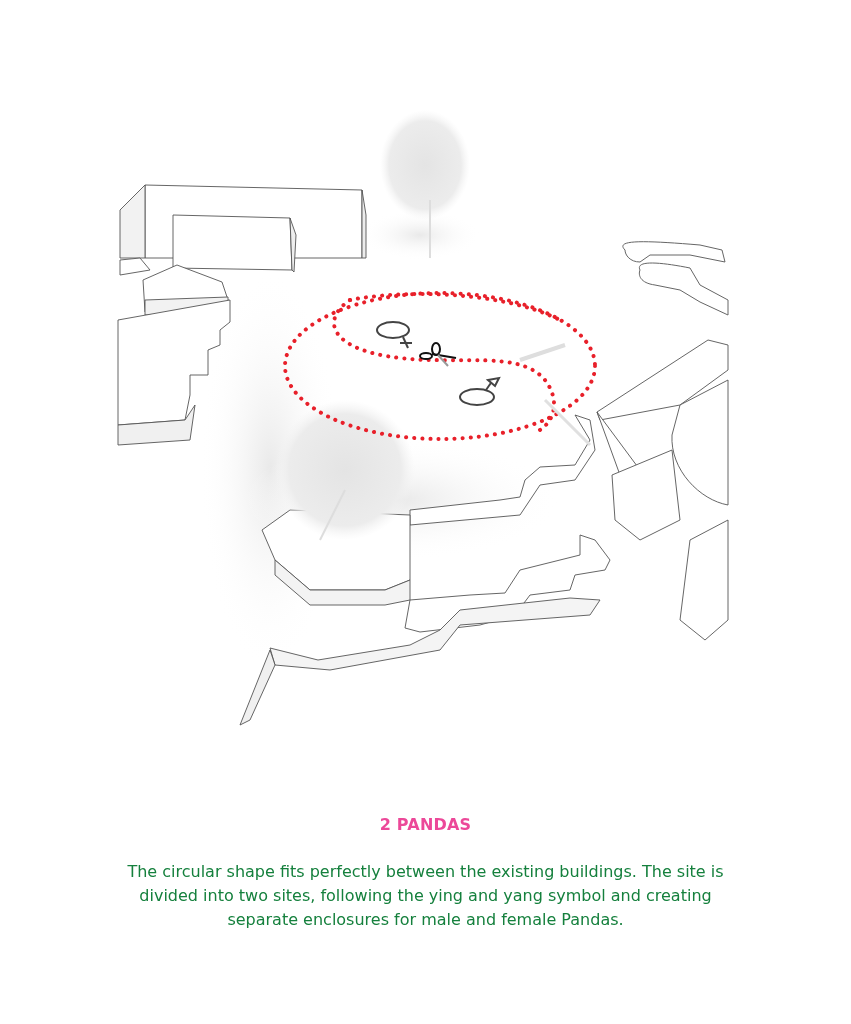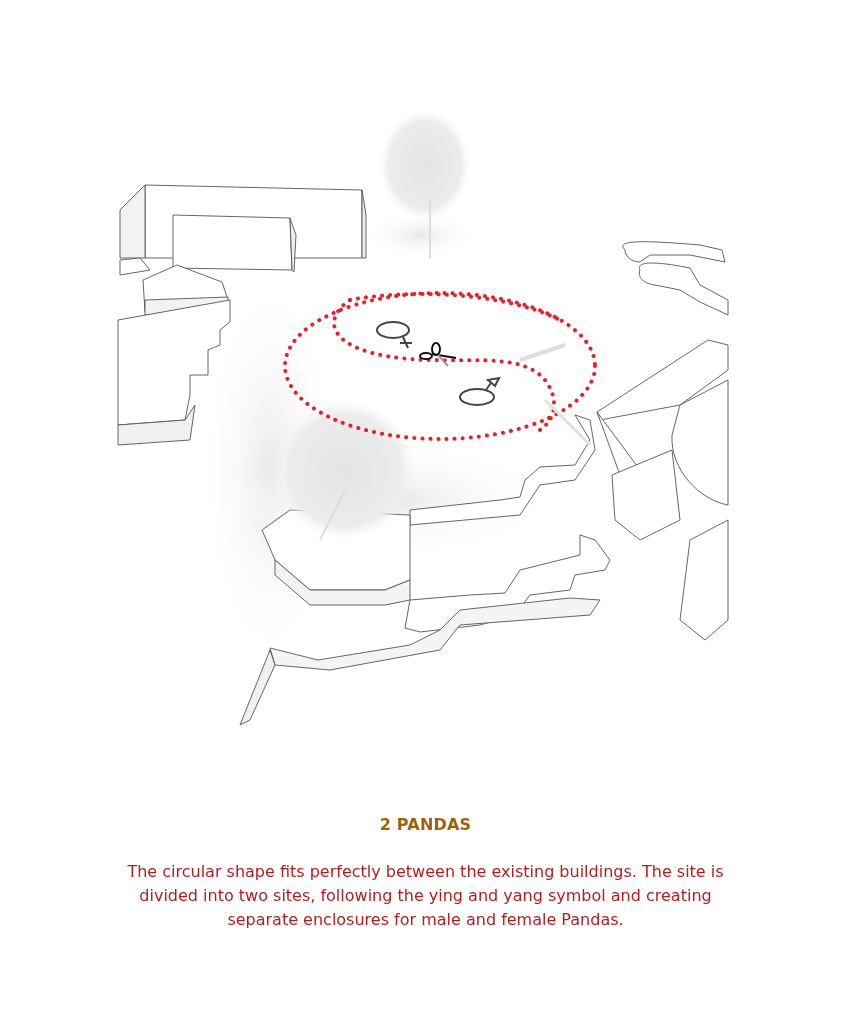--- a/index.html
+++ b/index.html
@@ -1,19 +1,19 @@
 <!DOCTYPE html>
 <html><head>
 <meta charset="utf-8">
 <style>
   html, body { margin:0; padding:0; background:#ffffff; }
   body { width:851px; height:1024px; position:relative; overflow:hidden; font-family:"DejaVu Sans", sans-serif; }
   .diagram { position:absolute; left:0; top:0; width:851px; height:760px; }
-  .caption-title { position:absolute; left:0; width:851px; top:815px; text-align:center; font-family:"DejaVu Sans", sans-serif; font-weight:bold; font-size:16px; color:#a16207; letter-spacing:0.2px; }
-  .caption-body { position:absolute; left:110px; width:631px; top:860px; text-align:center; font-family:"DejaVu Sans", sans-serif; font-size:16px; line-height:24px; color:#b91c1c; }
+  .caption-title { position:absolute; left:0; width:851px; top:815px; text-align:center; font-family:"DejaVu Sans", sans-serif; font-weight:bold; font-size:16px; color:#ec4899; letter-spacing:0.2px; }
+  .caption-body { position:absolute; left:110px; width:631px; top:860px; text-align:center; font-family:"DejaVu Sans", sans-serif; font-size:16px; line-height:24px; color:#15803d; }
 </style>
 </head>
 <body>
 
 <div class="diagram">
   <svg width="851" height="760" viewBox="0 0 851 760" xmlns="http://www.w3.org/2000/svg">
     <defs>
       <radialGradient id="shadowGrad" cx="0.5" cy="0.5" r="0.5">
         <stop offset="0" stop-color="#e9e9e9"></stop>
         <stop offset="1" stop-color="#ffffff" stop-opacity="0"></stop>

